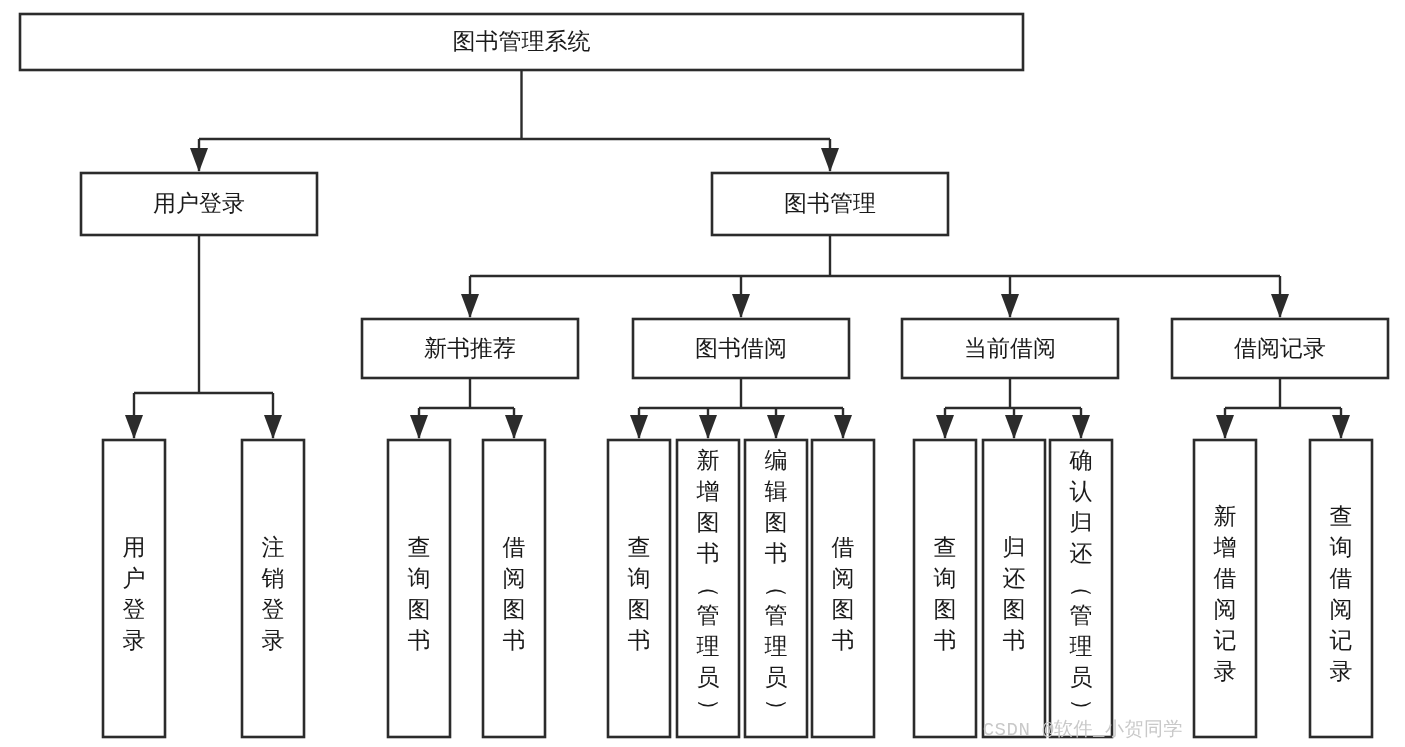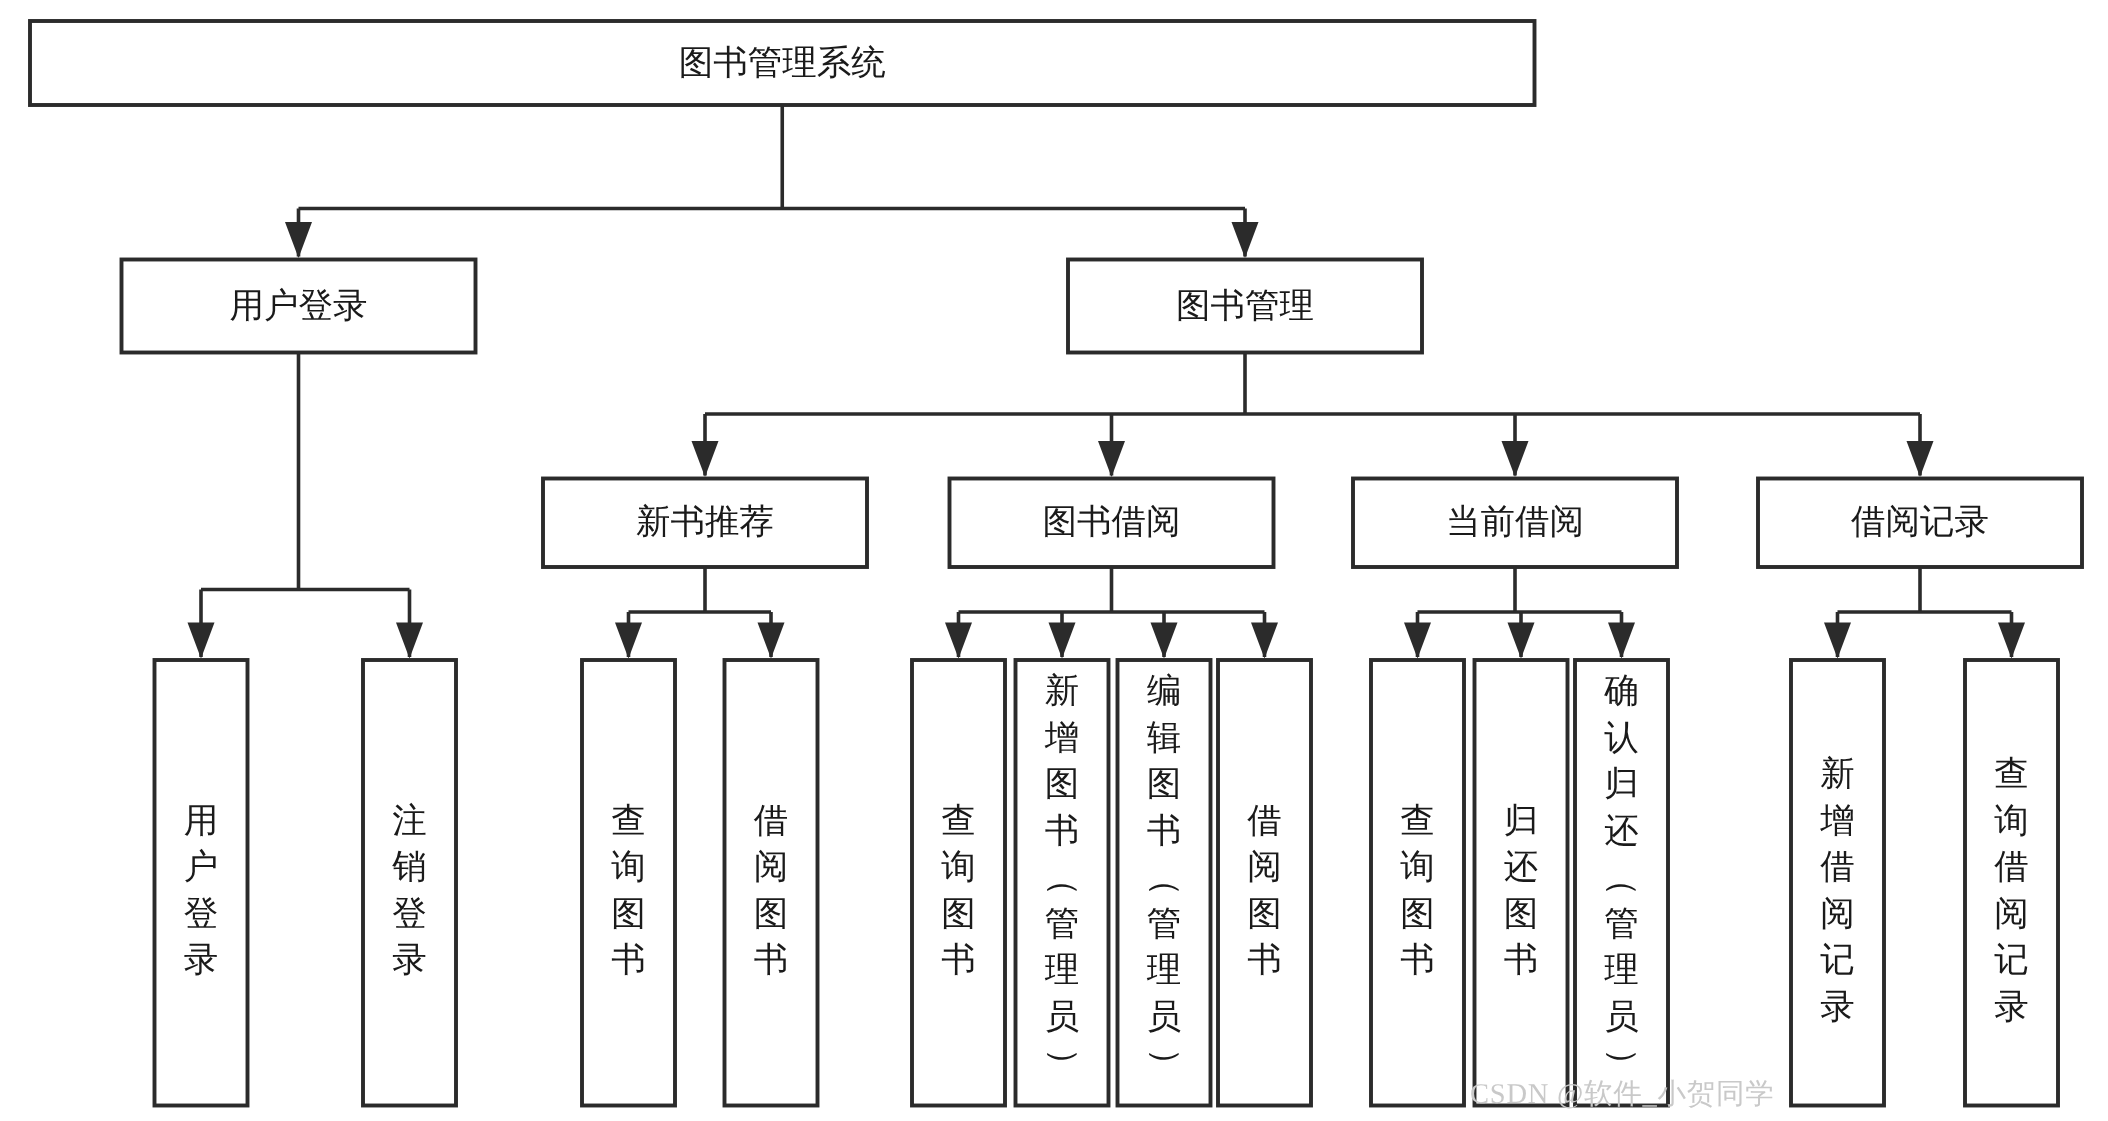--- a/index.html
+++ b/index.html
@@ -55,21 +55,21 @@
   .vert-label {
     font-family: "Liberation Sans", "DejaVu Sans", sans-serif;
     font-size: 23px;
     fill: #1a1a1a;
     text-anchor: middle;
   }
   .watermark {
     position: absolute;
     right: 8px;
     bottom: 8px;
-    font-family: Liberation Serif, serif;
+    font-family: Liberation Mono, monospace;
     font-size: 19px;
     color: #c9c9c9;
     letter-spacing: 0.5px;
     white-space: nowrap;
     user-select: none;
   }
 </style>
 </head>
 <body>
 

